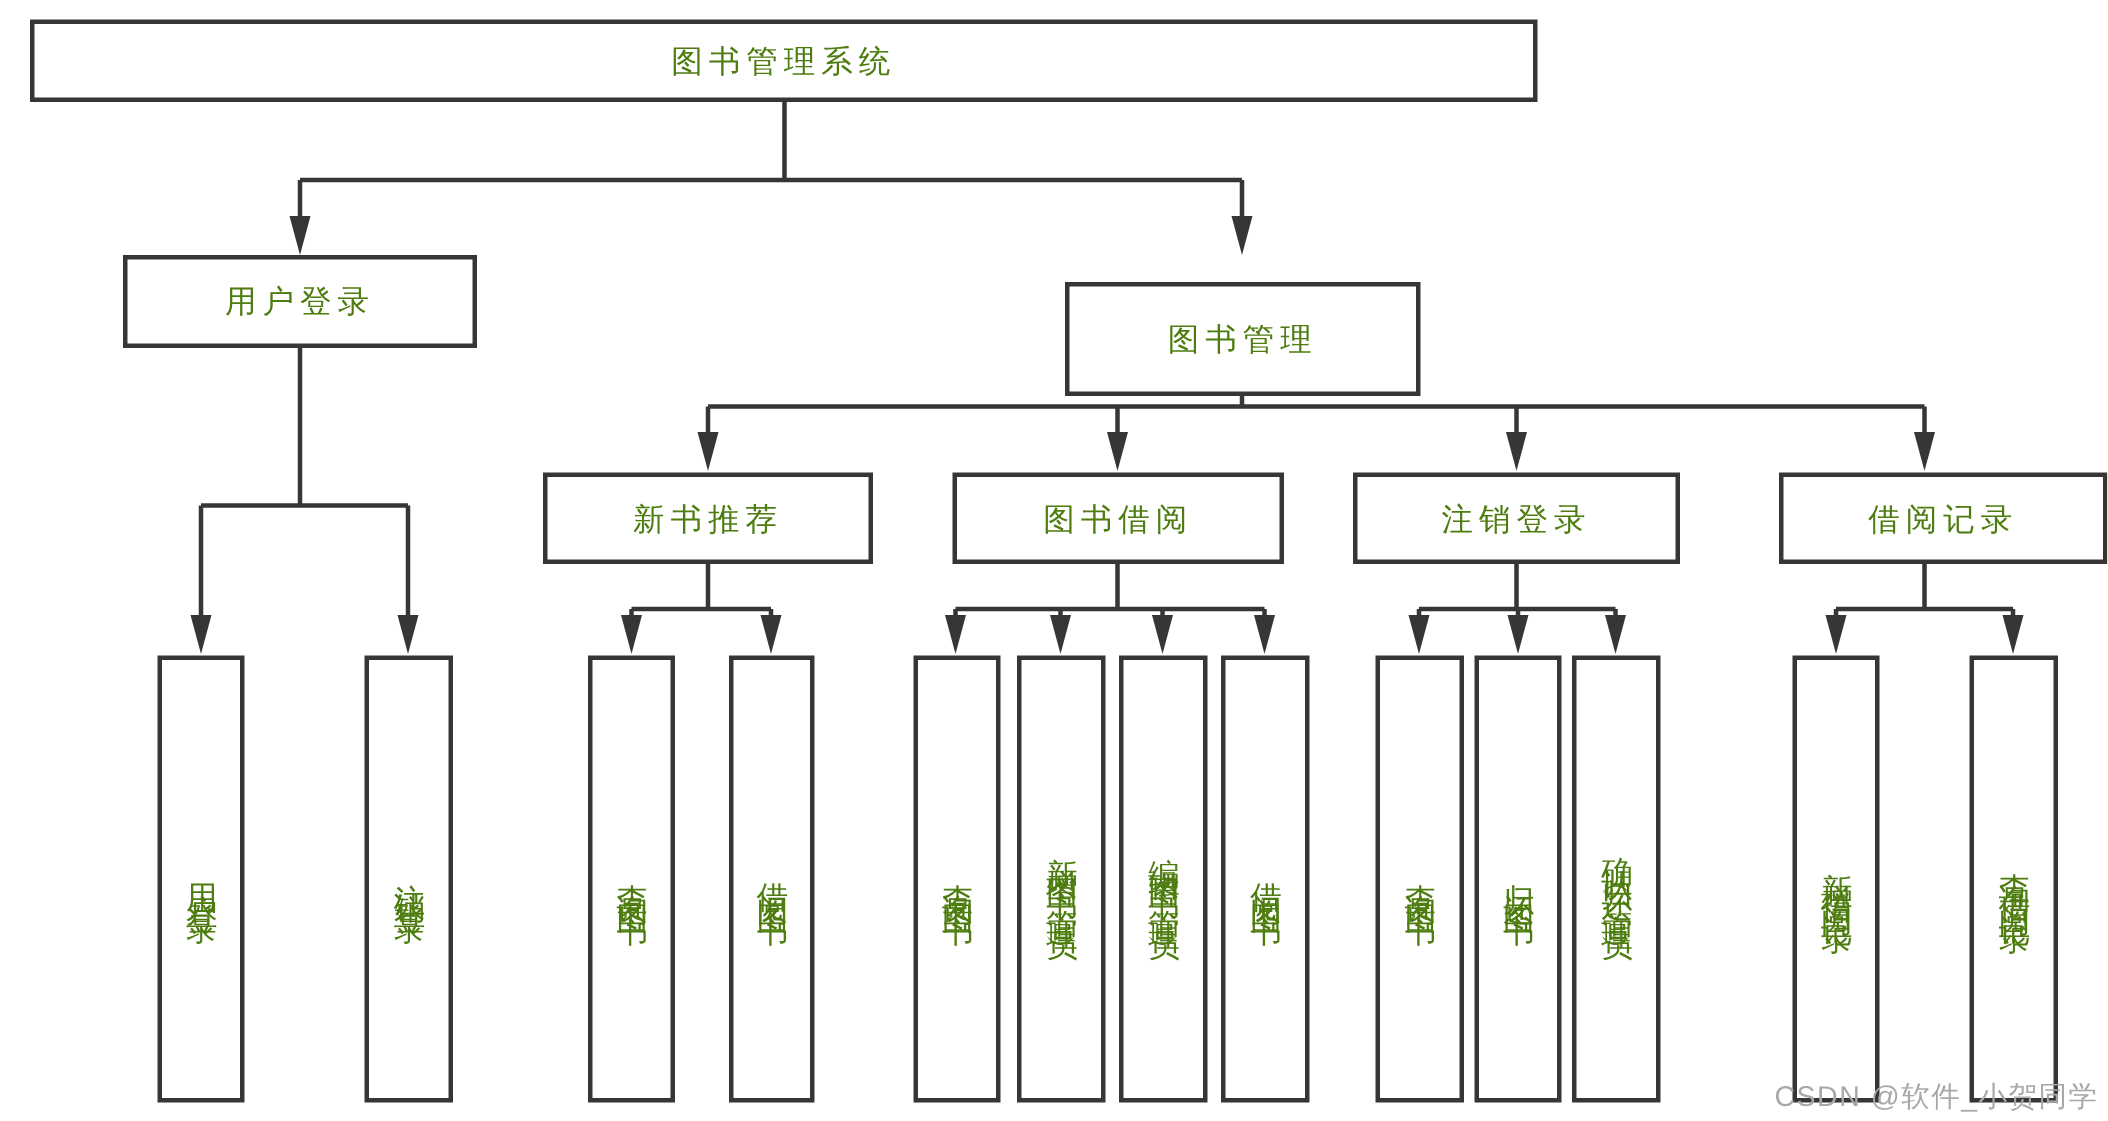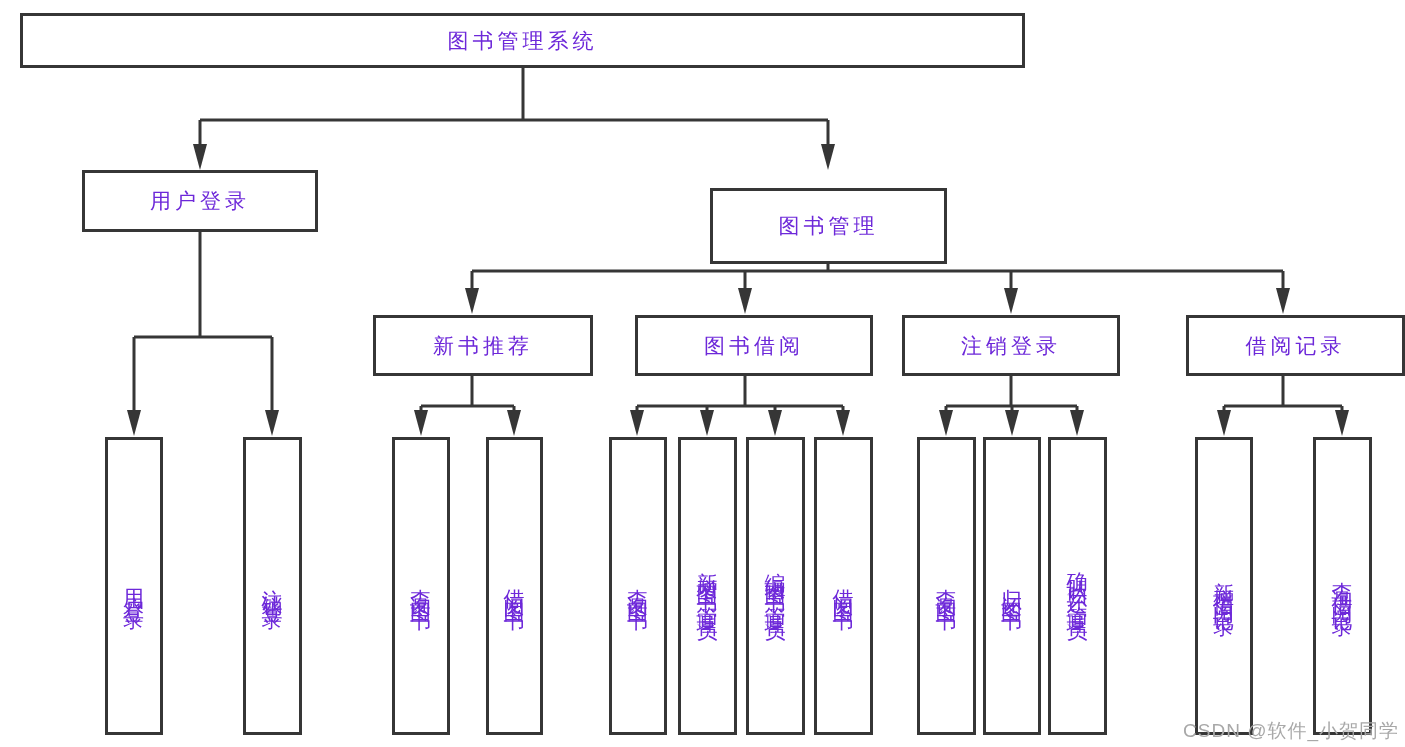--- a/index.html
+++ b/index.html
@@ -6,21 +6,21 @@
   .canvas{
     position:relative;width:1405px;height:747px;background:#ffffff;
     overflow:hidden;font-family:"Liberation Sans",sans-serif;
   }
   .wires{position:absolute;left:0;top:0;}
   .wires path{stroke:#363636;stroke-width:3;fill:none;}
   .wires polygon{fill:#363636;stroke:none;}
   .node{
     position:absolute;box-sizing:border-box;border:3px solid #363636;
     background:#ffffff;display:flex;align-items:center;justify-content:center;
-    color:#6d28d9;text-align:center;
+    color:#4d7c0f;text-align:center;
   }
   .node.h{font-size:21px;letter-spacing:4px;white-space:nowrap;}
   .node.v{
     writing-mode:vertical-rl;text-orientation:mixed;
     font-size:21px;letter-spacing:7px;line-height:1;
   }
   .watermark{
     position:absolute;right:6px;bottom:3px;font-size:19px;
     color:#a8a8a8;letter-spacing:1px;white-space:nowrap;text-align:right;
   }
@@ -67,22 +67,22 @@
       <polygon points="1217,410 1231,410 1224,436"></polygon>
       <polygon points="1335,410 1349,410 1342,436"></polygon>
     </g>
   </svg>
 
   <div class="node h" style="left:20px;top:13px;width:1005px;height:55px;">图书管理系统</div>
 
   <div class="node h" style="left:82px;top:170px;width:236px;height:62px;">用户登录</div>
   <div class="node h" style="left:710px;top:188px;width:237px;height:76px;">图书管理</div>
 
-  <div class="node h" style="left:373px;top:315px;width:220px;height:61px;">新书推荐</div>
-  <div class="node h" style="left:635px;top:315px;width:238px;height:61px;">图书借阅</div>
+  <div class="node h" style="left:362px;top:315px;width:220px;height:61px;">新书推荐</div>
+  <div class="node h" style="left:635px;top:315px;width:221px;height:61px;">图书借阅</div>
   <div class="node h" style="left:902px;top:315px;width:218px;height:61px;">注销登录</div>
   <div class="node h" style="left:1174px;top:315px;width:219px;height:61px;margin-left:12px;">借阅记录</div>
 
   <div class="node v" style="left:105px;top:437px;width:58px;height:298px;">用户登录</div>
   <div class="node v" style="left:243px;top:437px;width:59px;height:298px;">注销登录</div>
 
   <div class="node v" style="left:392px;top:437px;width:58px;height:298px;">查询图书</div>
   <div class="node v" style="left:486px;top:437px;width:57px;height:298px;">借阅图书</div>
 
   <div class="node v" style="left:609px;top:437px;width:58px;height:298px;">查询图书</div>

